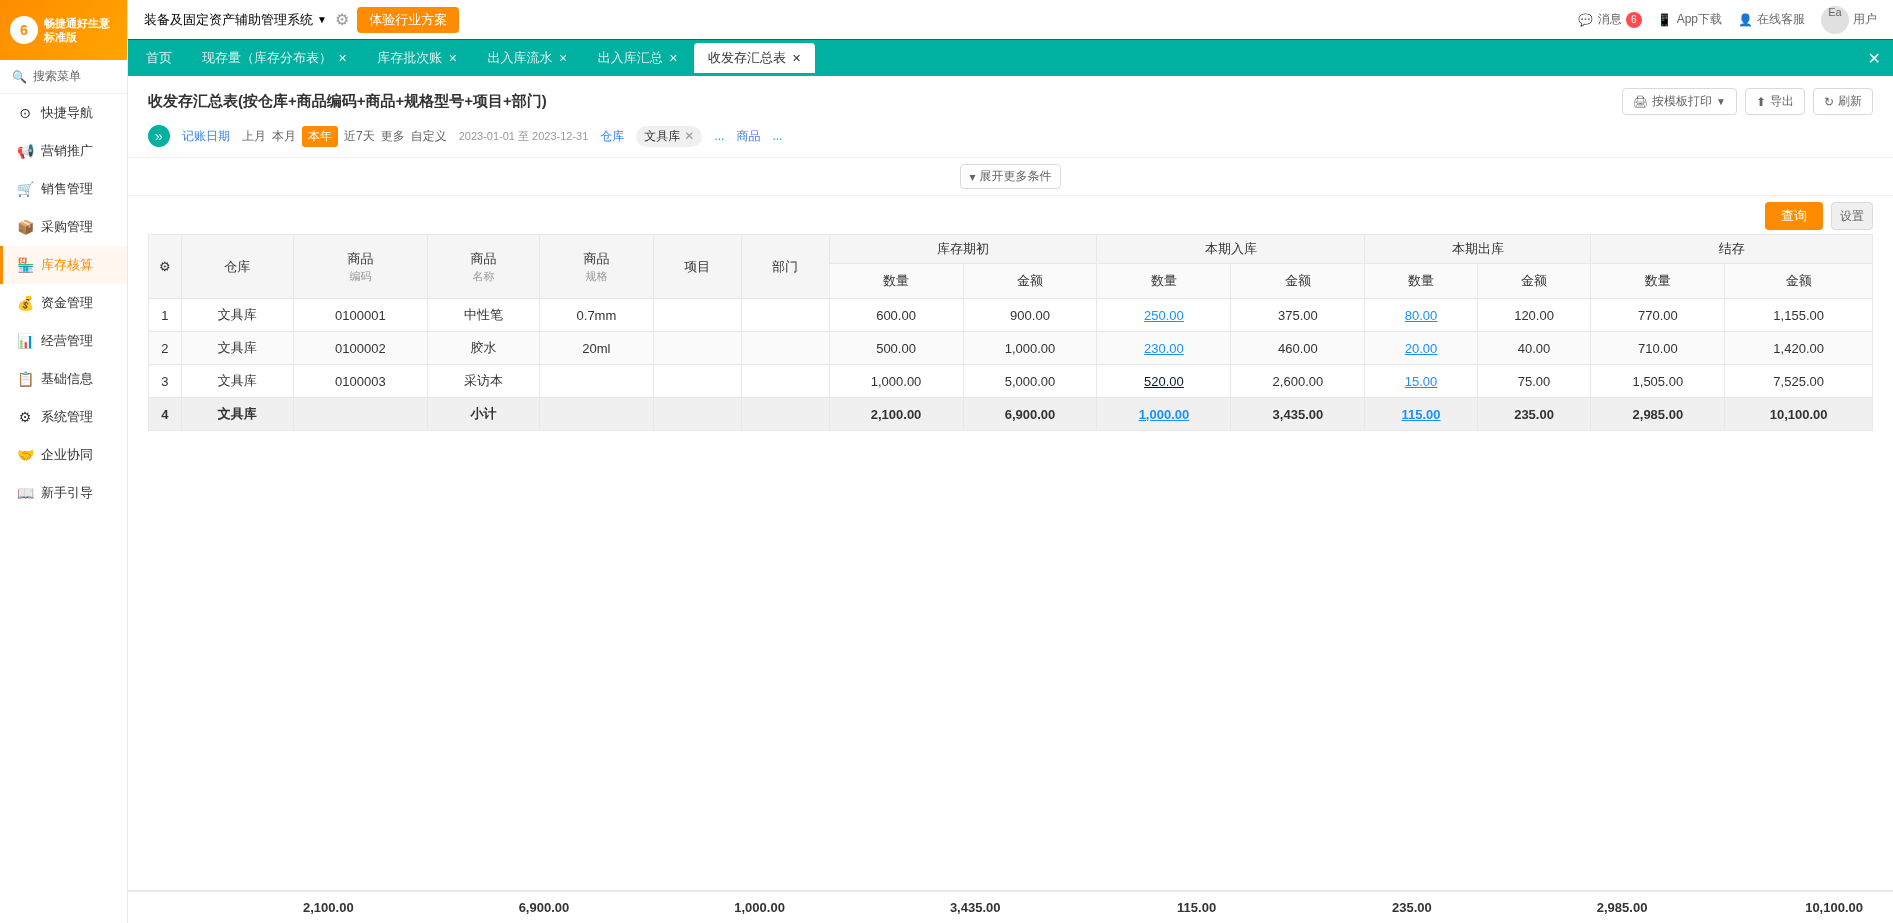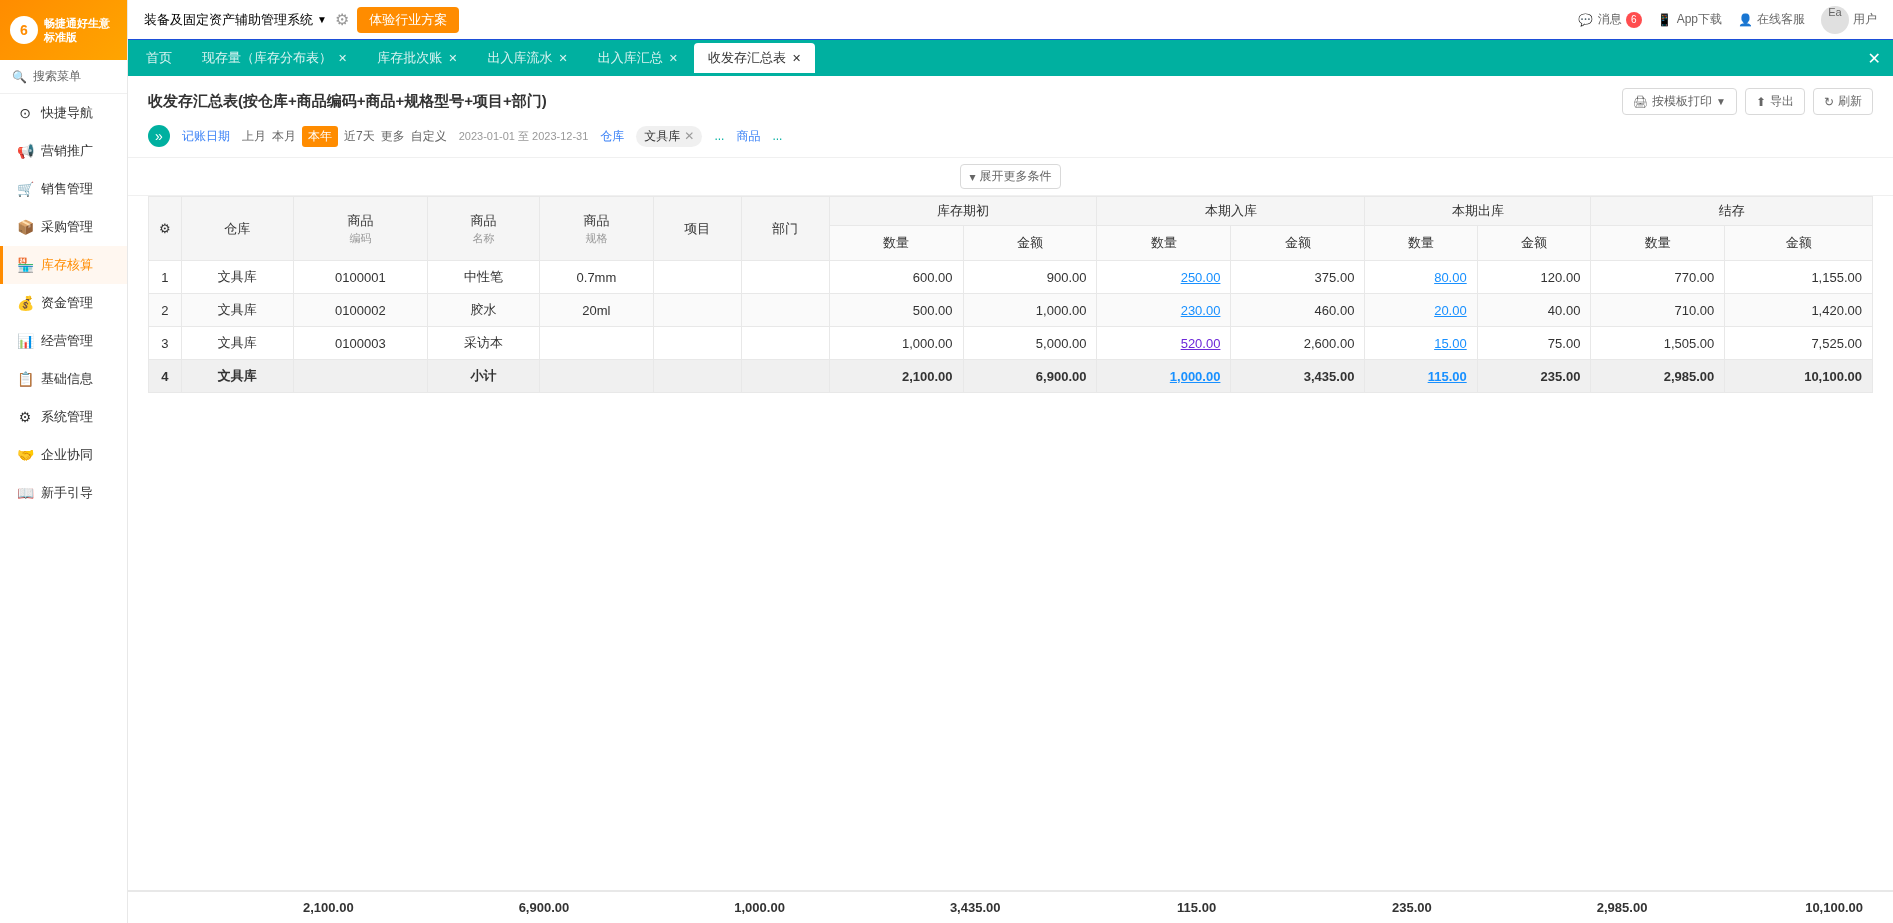--- a/index.html
+++ b/index.html
@@ -204,21 +204,21 @@
     td {
       padding: 7px 10px;
       text-align: center;
       border: 1px solid #e8e8e8;
       color: #333;
       white-space: nowrap;
     }
     tr:nth-child(even) { background: #fafafa; }
     .subtotal-row { font-weight: bold; background: #f0f0f0 !important; }
     .settings-col { width: 32px; }
-    .num-cell { text-align: right; }
+    .num-cell { }
 
     
     .table-footer {
       background: #fff;
       border-top: 2px solid #e8e8e8;
       padding: 8px 20px;
       display: flex; align-items: center;
     }
     .footer-label { color: #333; font-weight: bold; width: 160px; }
     .footer-num { flex: 1; text-align: right; padding-right: 10px; font-weight: bold; color: #333; font-size: 13px; }
@@ -399,20 +399,24 @@
       <span class="tag-more">...</span>
     </div>
 
     <div style="display:flex; align-items:center; justify-content:center; padding: 6px 20px; border-bottom:1px solid #f0f0f0;">
       <div class="expand-btn">
         <span>▾</span>
         <span>展开更多条件</span>
       </div>
     </div>
 
+    <div style="display:flex; justify-content:flex-end; padding: 6px 20px 4px; gap:8px;">
+      <button class="query-btn">查询</button>
+      <button class="settings-btn">设置</button>
+    </div>
 
     <div class="table-container">
       <table>
         <thead>
           <tr class="merge-header">
             <th rowspan="2" class="settings-col">⚙</th>
             <th rowspan="2">仓库</th>
             <th rowspan="2">商品<br><span style="font-size:11px;color:#999;">编码</span></th>
             <th rowspan="2">商品<br><span style="font-size:11px;color:#999;">名称</span></th>
             <th rowspan="2">商品<br><span style="font-size:11px;color:#999;">规格</span></th>
@@ -472,21 +476,21 @@
             <tr>
       <td style="">3</td>
       <td style="">文具库</td>
       <td style="">0100003</td>
       <td style="">采访本</td>
       <td style=""></td>
       <td></td>
       <td></td>
       <td class="num-cell" style="">1,000.00</td>
       <td class="num-cell" style="">5,000.00</td>
-      <td class="num-cell" style="color:#6d28d9;text-decoration:underline;">520.00</td>
+      <td class="num-cell" style="color:#0f172a;text-decoration:underline;">520.00</td>
       <td class="num-cell" style="">2,600.00</td>
       <td class="num-cell" style="color:#1890ff;text-decoration:underline;">15.00</td>
       <td class="num-cell" style="">75.00</td>
       <td class="num-cell" style="">1,505.00</td>
       <td class="num-cell" style="">7,525.00</td>
     </tr>
             <tr class="subtotal-row">
       <td style="font-weight:bold;">4</td>
       <td style="font-weight:bold;">文具库</td>
       <td style="font-weight:bold;"></td>

